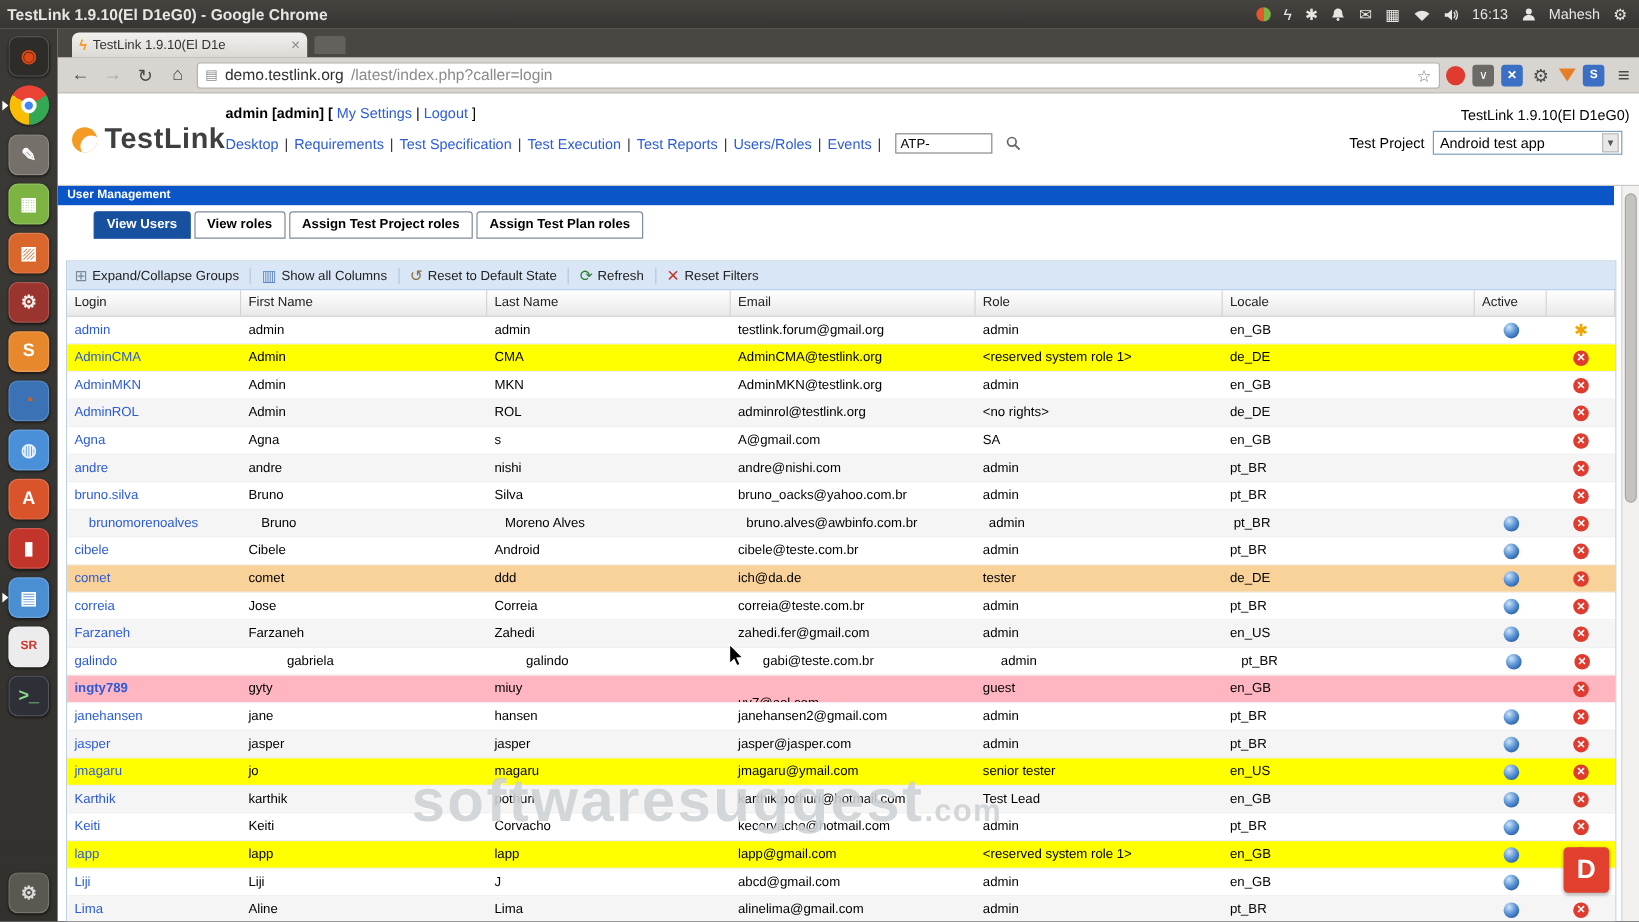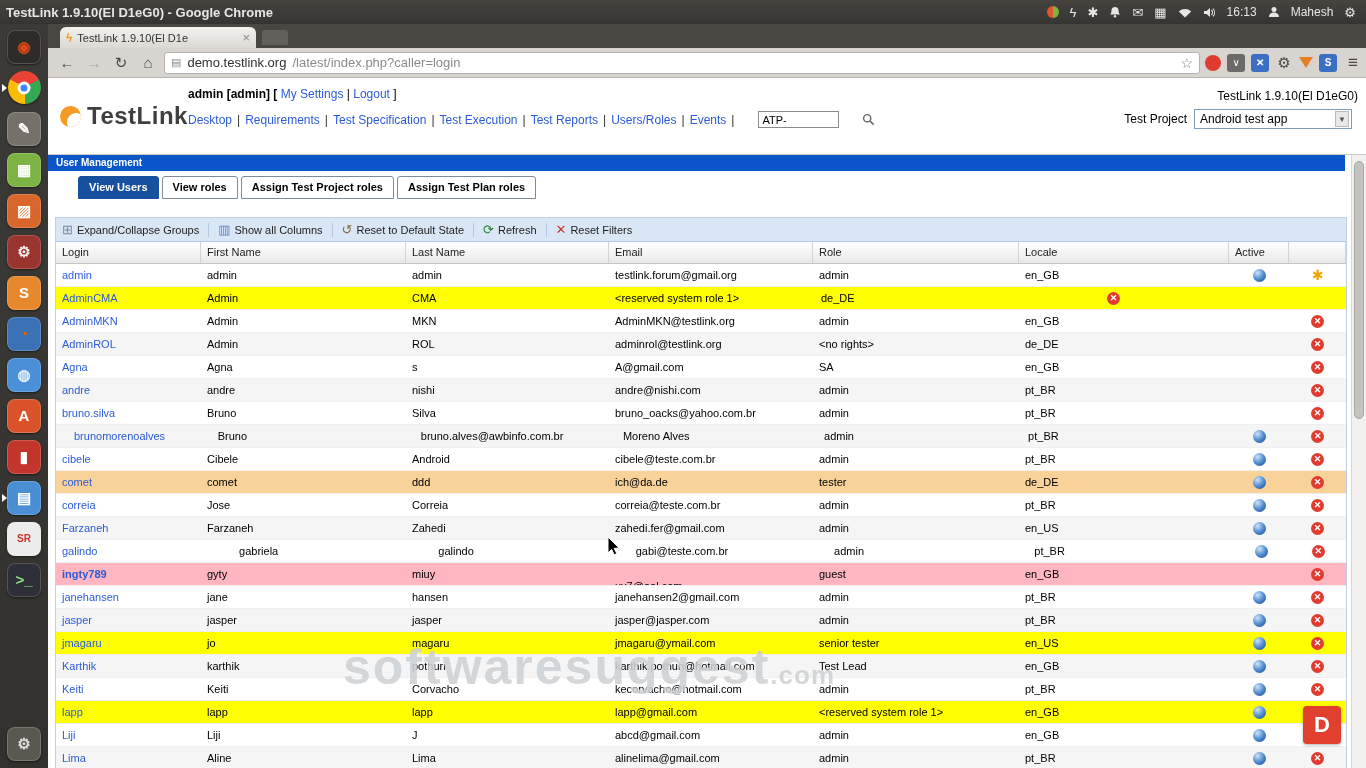--- a/index.html
+++ b/index.html
@@ -67,21 +67,21 @@
   
   .tl-header{position:relative;height:77px;border-bottom:1px solid #c9c9c9;}
   .tl-logo{position:absolute;left:12px;top:24px;display:flex;align-items:center;gap:6px;}
   .logo-orb{width:21px;height:21px;border-radius:50%;background:#f59a23;position:relative;overflow:hidden;display:inline-block;}
   .logo-orb::after{content:"";position:absolute;left:7px;top:7px;width:18px;height:18px;border-radius:50%;background:#fff;}
   .logo-text{font-size:24px;font-weight:bold;color:#3f3f3f;letter-spacing:.5px;}
   .userline{position:absolute;left:140px;top:9px;font-size:12px;color:#000;}
   .userline b{font-weight:bold;}
   .tl-link{color:#2b5bd7;cursor:pointer;text-decoration:none;}
   .version{position:absolute;right:8px;top:11px;font-size:12px;color:#000;}
-  .navline{position:absolute;left:140px;top:33px;display:flex;align-items:center;font-size:12px;gap:20px;}
+  .navline{position:absolute;left:140px;top:33px;display:flex;align-items:center;font-size:12px;gap:8px;}
   .navlinks{display:flex;align-items:center;gap:5px;}
   .navlink{color:#2b5bd7;text-decoration:none;white-space:nowrap;}
   .navsep{color:#333;}
   .navsearch{width:81px;height:17px;border:1px solid #8a8a8a;font-size:11px;font-family:"Liberation Sans",sans-serif;padding:4px 3px;margin-left:4px;}
   .mag{display:inline-flex;margin-left:3px;}
   .projbox{position:absolute;right:14px;top:31px;display:flex;align-items:center;gap:7px;font-size:12px;}
   .tselect{width:158px;height:20px;border:1px solid #7f9db9;background:#fff;font-size:12px;
            display:flex;align-items:center;justify-content:space-between;padding:0 2px 0 5px;}
   .tselect .arrow{color:#555;font-size:8px;background:#e8e8e8;border:1px solid #bbb;width:14px;height:16px;
                   display:flex;align-items:center;justify-content:center;}
@@ -362,20 +362,21 @@
                 <span class="orb"></span>
               </div>
               <div class="gcell center" style="width: 57px;">
                 <span class="star">✱</span>
               </div>
             </div>
             <div class="grow alt hl-yellow">
               <div class="gcell" style="width: 145px;"><a class="loginlink">AdminCMA</a></div>
               <div class="gcell" style="width: 205px;">Admin</div>
               <div class="gcell" style="width: 203px;">CMA</div>
+              <div class="gcell" style="width: 204px;">AdminCMA@testlink.org</div>
               <div class="gcell" style="width: 206px;">&lt;reserved system role 1&gt;</div>
               <div class="gcell" style="width: 210px;">de_DE</div>
               <div class="gcell center" style="width: 60px;"></div>
               <div class="gcell center" style="width: 57px;">
                 <span class="delx">✕</span>
               </div>
             </div>
             <div class="grow">
               <div class="gcell" style="width: 145px;"><a class="loginlink">AdminMKN</a></div>
               <div class="gcell" style="width: 205px;">Admin</div>
@@ -432,22 +433,22 @@
               <div class="gcell" style="width: 206px;">admin</div>
               <div class="gcell" style="width: 210px;">pt_BR</div>
               <div class="gcell center" style="width: 60px;"></div>
               <div class="gcell center" style="width: 57px;">
                 <span class="delx">✕</span>
               </div>
             </div>
             <div class="grow alt">
               <div class="gcell" style="width: 145px; margin-left: 12px;"><a class="loginlink">brunomorenoalves</a></div>
               <div class="gcell" style="width: 205px;">Bruno</div>
+              <div class="gcell" style="width: 203px;">Moreno Alves</div>
               <div class="gcell" style="width: 204px;">bruno.alves@awbinfo.com.br</div>
-              <div class="gcell" style="width: 203px;">Moreno Alves</div>
               <div class="gcell" style="width: 206px;">admin</div>
               <div class="gcell" style="width: 210px;">pt_BR</div>
               <div class="gcell center" style="width: 60px;">
                 <span class="orb"></span>
               </div>
               <div class="gcell center" style="width: 57px;">
                 <span class="delx">✕</span>
               </div>
             </div>
             <div class="grow">

